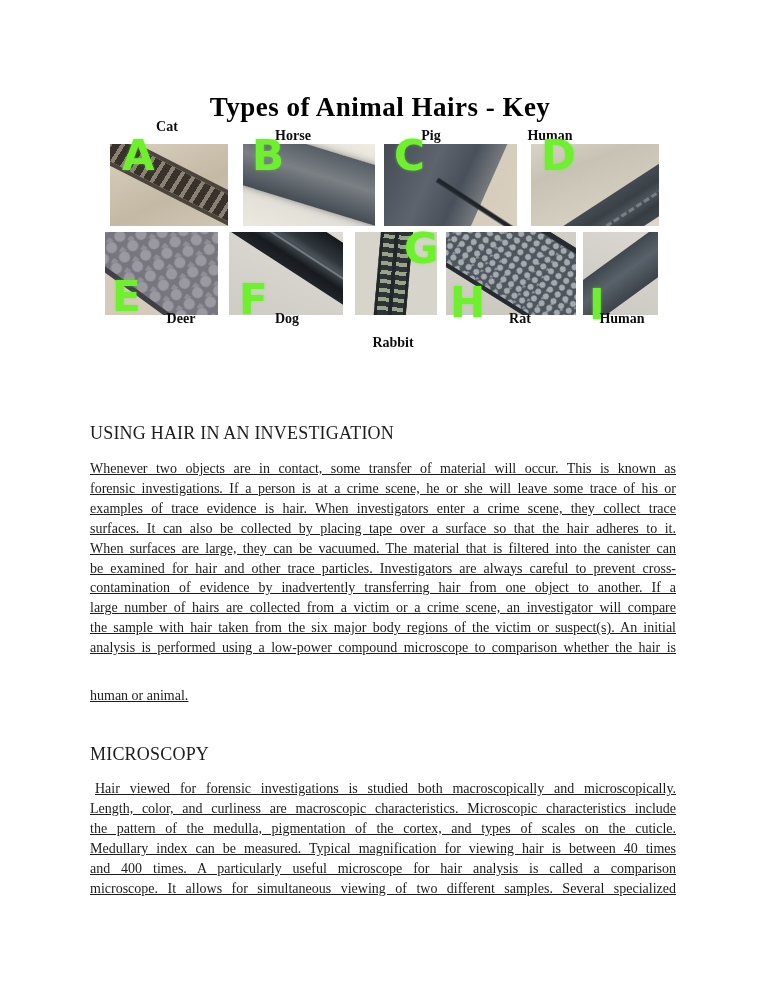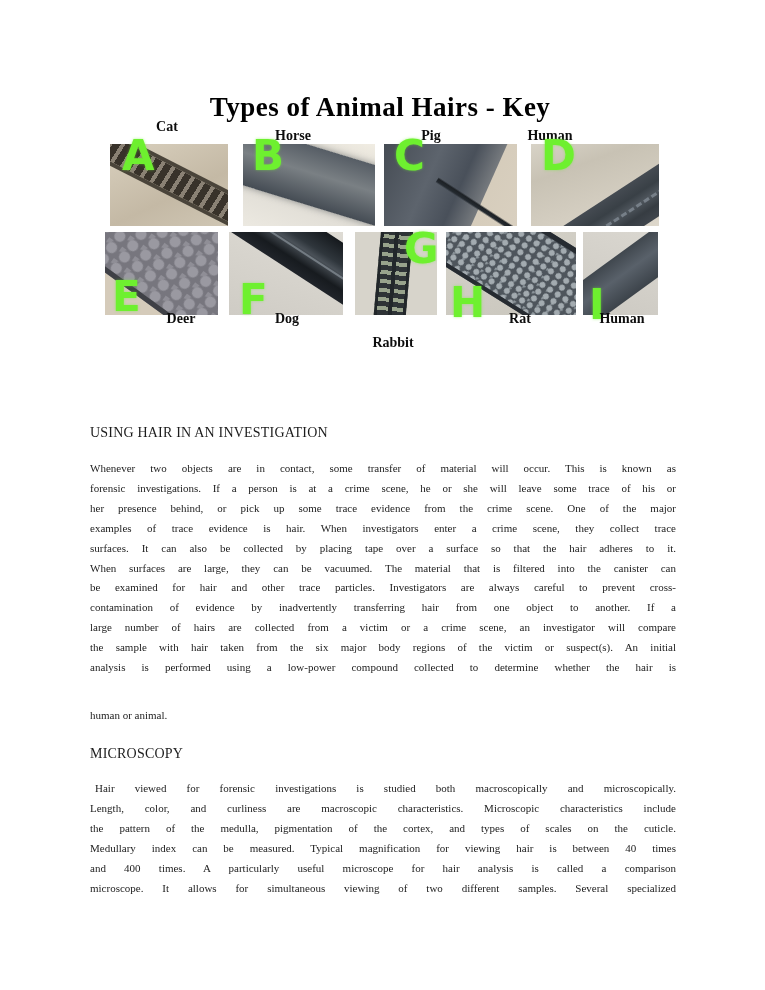--- a/index.html
+++ b/index.html
@@ -68,27 +68,27 @@
   #kE{left:20px;top:188px;} #kF{left:147px;top:191px;} #kG{left:312px;top:140px;}
   #kH{left:358px;top:194px;} #kI{left:497px;top:196px;}
 
   
   #lblCat{left:33px;top:32px;}   #lblHorse{left:159px;top:41px;} #lblPig{left:297px;top:41px;}
   #lblHumanT{left:416px;top:41px;}
   #lblDeer{left:47px;top:224px;} #lblDog{left:153px;top:224px;}  #lblRabbit{left:259px;top:224px;margin-top:24px;}
   #lblRat{left:386px;top:224px;} #lblHumanB{left:488px;top:224px;}
 
   
-  .heading{position:absolute;left:90px;width:586px;font-size:14px;line-height:20px;
+  .heading{position:absolute;left:90px;width:586px;font-size:18px;line-height:20px;
            letter-spacing:.2px;color:#1c1c1c;}
   #h1{top:423px;} #h2{top:744px;}
   .para{position:absolute;left:90px;width:586px;}
   #p1{top:459px;} #p2{top:779px;}
-  .pline{font-size:11px;line-height:19.9px;white-space:nowrap;overflow:hidden;
-         text-align:justify;text-align-last:justify;}
+  .pline{font-size:14px;line-height:19.9px;white-space:nowrap;overflow:hidden;
+         text-align:justify;text-align-last:justify;text-decoration:underline;}
   .pline.final{text-align-last:left;margin-top:28px;}
   #p2 .pline:first-child{text-indent:5px;}
 </style>
 </head>
 <body>
 
 <div class="page">
 
   <div class="figure">
     <div class="banner">Types of Animal Hairs - Key</div>
@@ -145,29 +145,28 @@
     <span class="botlabel" id="lblDog">Dog</span>
     <span class="botlabel" id="lblRabbit">Rabbit</span>
     <span class="botlabel" id="lblRat">Rat</span>
     <span class="botlabel" id="lblHumanB">Human</span>
   </div>
 
   <div class="heading" id="h1">USING HAIR IN AN INVESTIGATION</div>
   <div class="para" id="p1">
       <div class="pline">Whenever two objects are in contact, some transfer of material will occur. This is known as</div>
       <div class="pline">forensic investigations. If a person is at a crime scene, he or she will leave some trace of his or</div>
-      <div class="pline">her presence behind, or pick up some trace evidence from the crime scene. One of the major</div>
       <div class="pline">examples of trace evidence is hair. When investigators enter a crime scene, they collect trace</div>
       <div class="pline">surfaces. It can also be collected by placing tape over a surface so that the hair adheres to it.</div>
       <div class="pline">When surfaces are large, they can be vacuumed. The material that is filtered into the canister can</div>
       <div class="pline">be examined for hair and other trace particles. Investigators are always careful to prevent cross-</div>
       <div class="pline">contamination of evidence by inadvertently transferring hair from one object to another. If a</div>
       <div class="pline">large number of hairs are collected from a victim or a crime scene, an investigator will compare</div>
       <div class="pline">the sample with hair taken from the six major body regions of the victim or suspect(s). An initial</div>
-      <div class="pline">analysis is performed using a low-power compound collected to determine whether the hair is</div>
+      <div class="pline">analysis is performed using a low-power compound microscope to comparison whether the hair is</div>
       <div class="pline final">human or animal.</div>
     </div>
 
   <div class="heading" id="h2">MICROSCOPY</div>
   <div class="para" id="p2">
       <div class="pline">Hair viewed for forensic investigations is studied both macroscopically and microscopically.</div>
       <div class="pline">Length, color, and curliness are macroscopic characteristics. Microscopic characteristics include</div>
       <div class="pline">the pattern of the medulla, pigmentation of the cortex, and types of scales on the cuticle.</div>
       <div class="pline">Medullary index can be measured. Typical magnification for viewing hair is between 40 times</div>
       <div class="pline">and 400 times. A particularly useful microscope for hair analysis is called a comparison</div>

